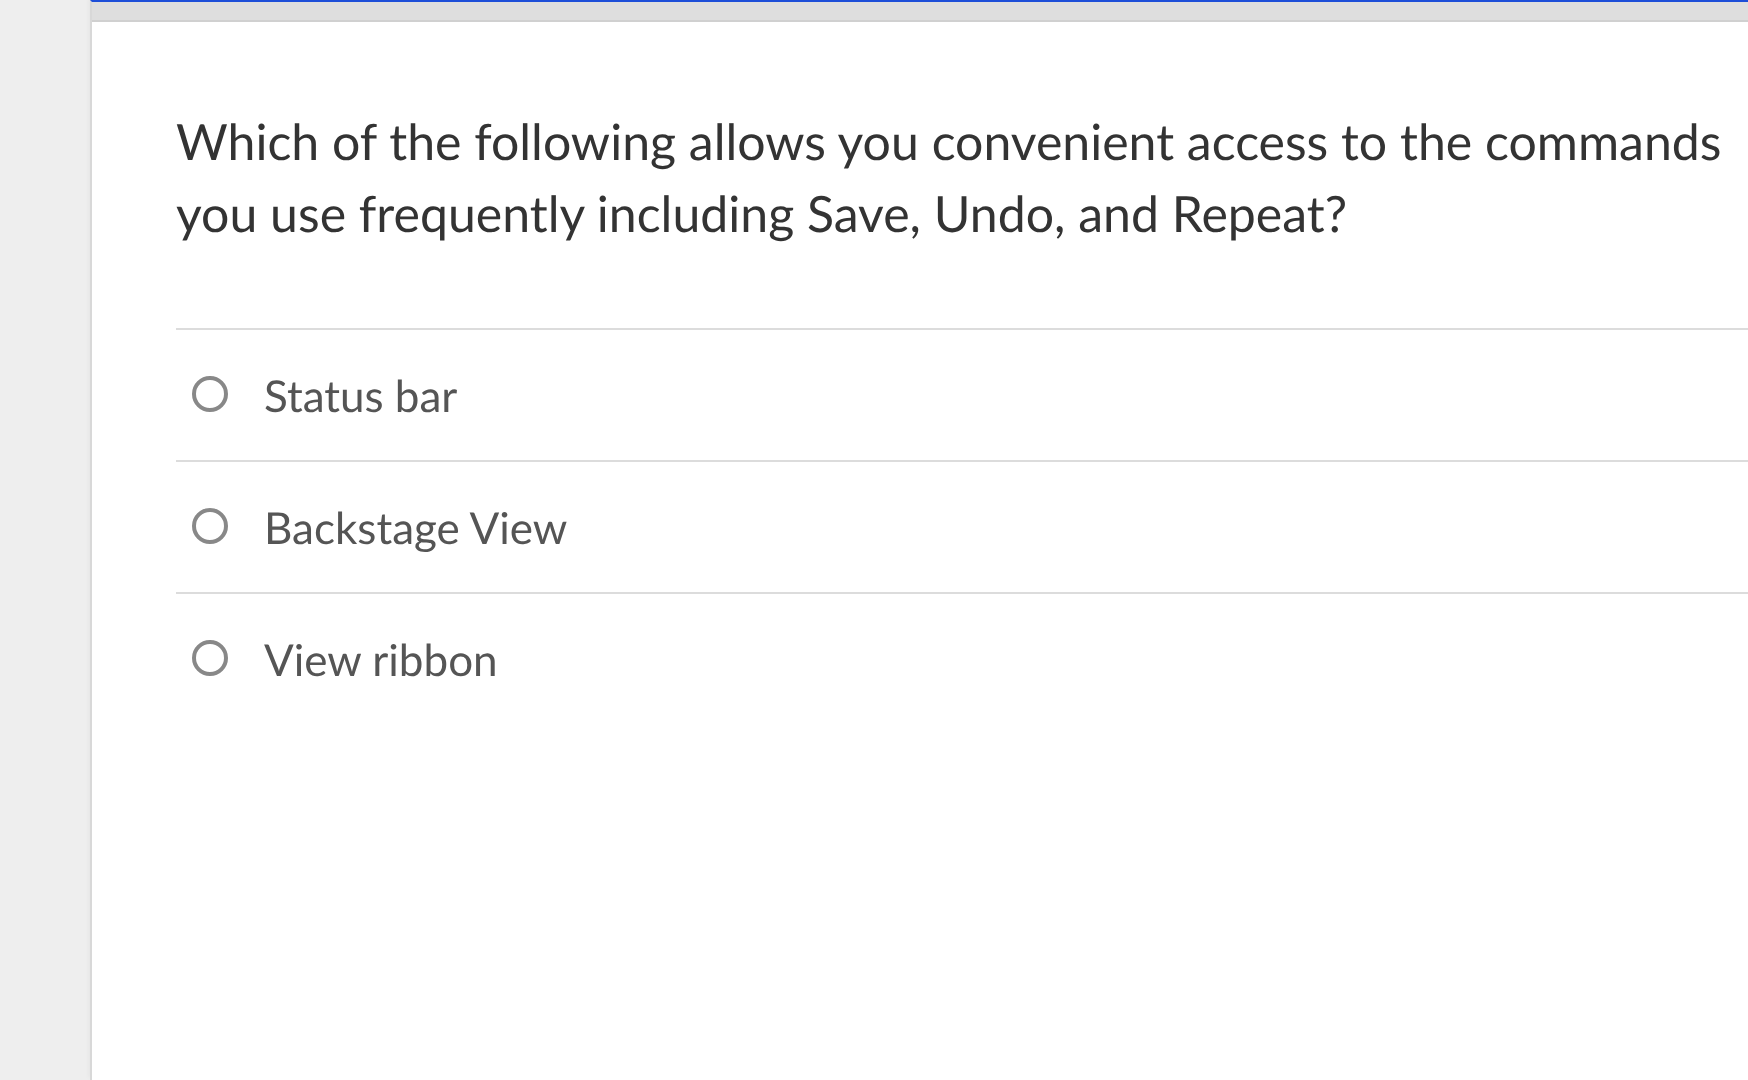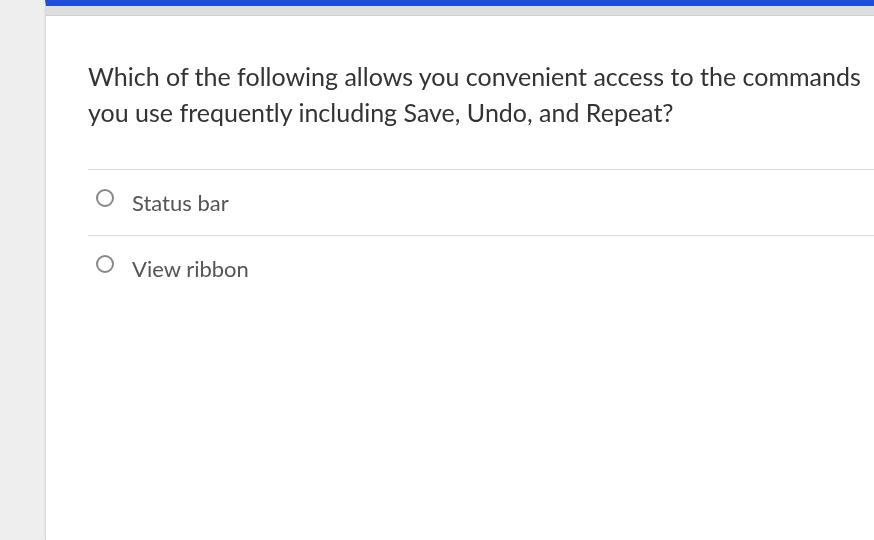--- a/index.html
+++ b/index.html
@@ -13,21 +13,21 @@
       background: #eeeeee;
       font-family: "Lato", "Helvetica Neue", Arial, sans-serif;
       overflow: hidden;
     }
     .page-container {
       background: #701a75;
       margin-left: 45px;
       margin-top: 0;
       height: 100%;
       border-left: 1px solid #d8d8d8;
-      border-top: 6px solid #1d4ed8;
+      border-top: 1px solid #1d4ed8;
       position: relative;
       box-shadow: -1px -1px 2px rgba(0,0,0,0.03);
     }
     .top-gap {
       height: 10px;
       background: #dedede;
       border-bottom: 1px solid #d0d0d0;
     }
     .content-card {
       background: #ffffff;
@@ -41,20 +41,21 @@
       font-weight: 400;
       margin-bottom: 38px;
       padding-right: 8px;
     }
     .options-list {
       display: flex;
       flex-direction: column;
     }
     .option-row {
       display: flex;
+      align-items: center;
       padding: 19px 0 19px 8px;
       border-top: 1px solid #dcdcdc;
       cursor: pointer;
     }
     .radio-circle {
       width: 18px;
       height: 18px;
       border: 2px solid #888888;
       border-radius: 50%;
       flex-shrink: 0;
@@ -74,20 +75,24 @@
   <div class="content-card">
     <div class="question-text">Which of the following allows you convenient access to the commands you use frequently including Save, Undo, and Repeat?</div>
     <div class="options-list">
 
       <div class="option-row">
         <span class="radio-circle"></span>
         <span class="option-label">Status bar</span>
       </div>
 
 
+      <div class="option-row">
+        <span class="radio-circle"></span>
+        <span class="option-label">Backstage View</span>
+      </div>
 
       <div class="option-row">
         <span class="radio-circle"></span>
         <span class="option-label">View ribbon</span>
       </div>
 
     </div>
   </div>
 </div>
 

